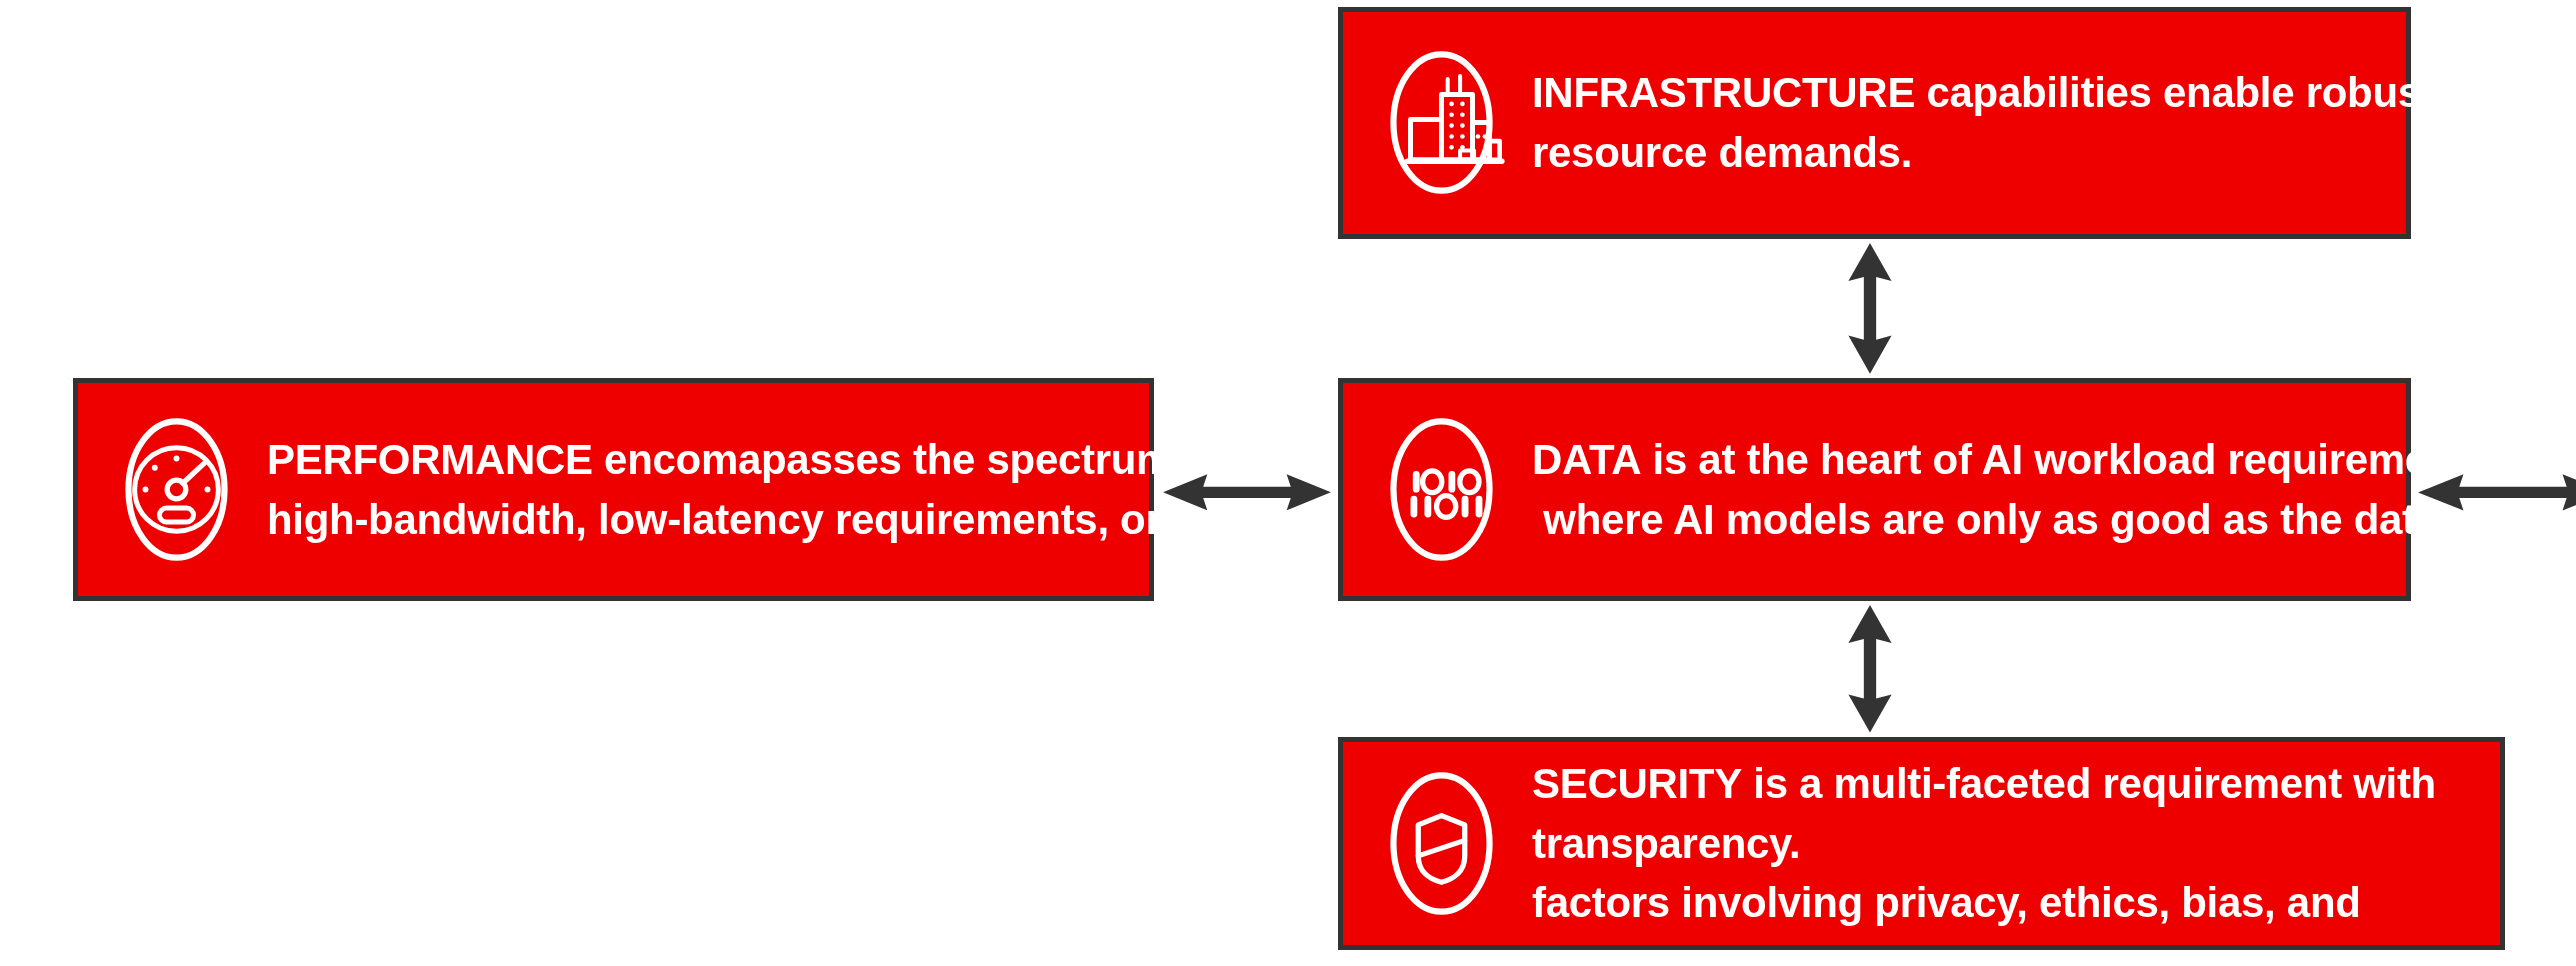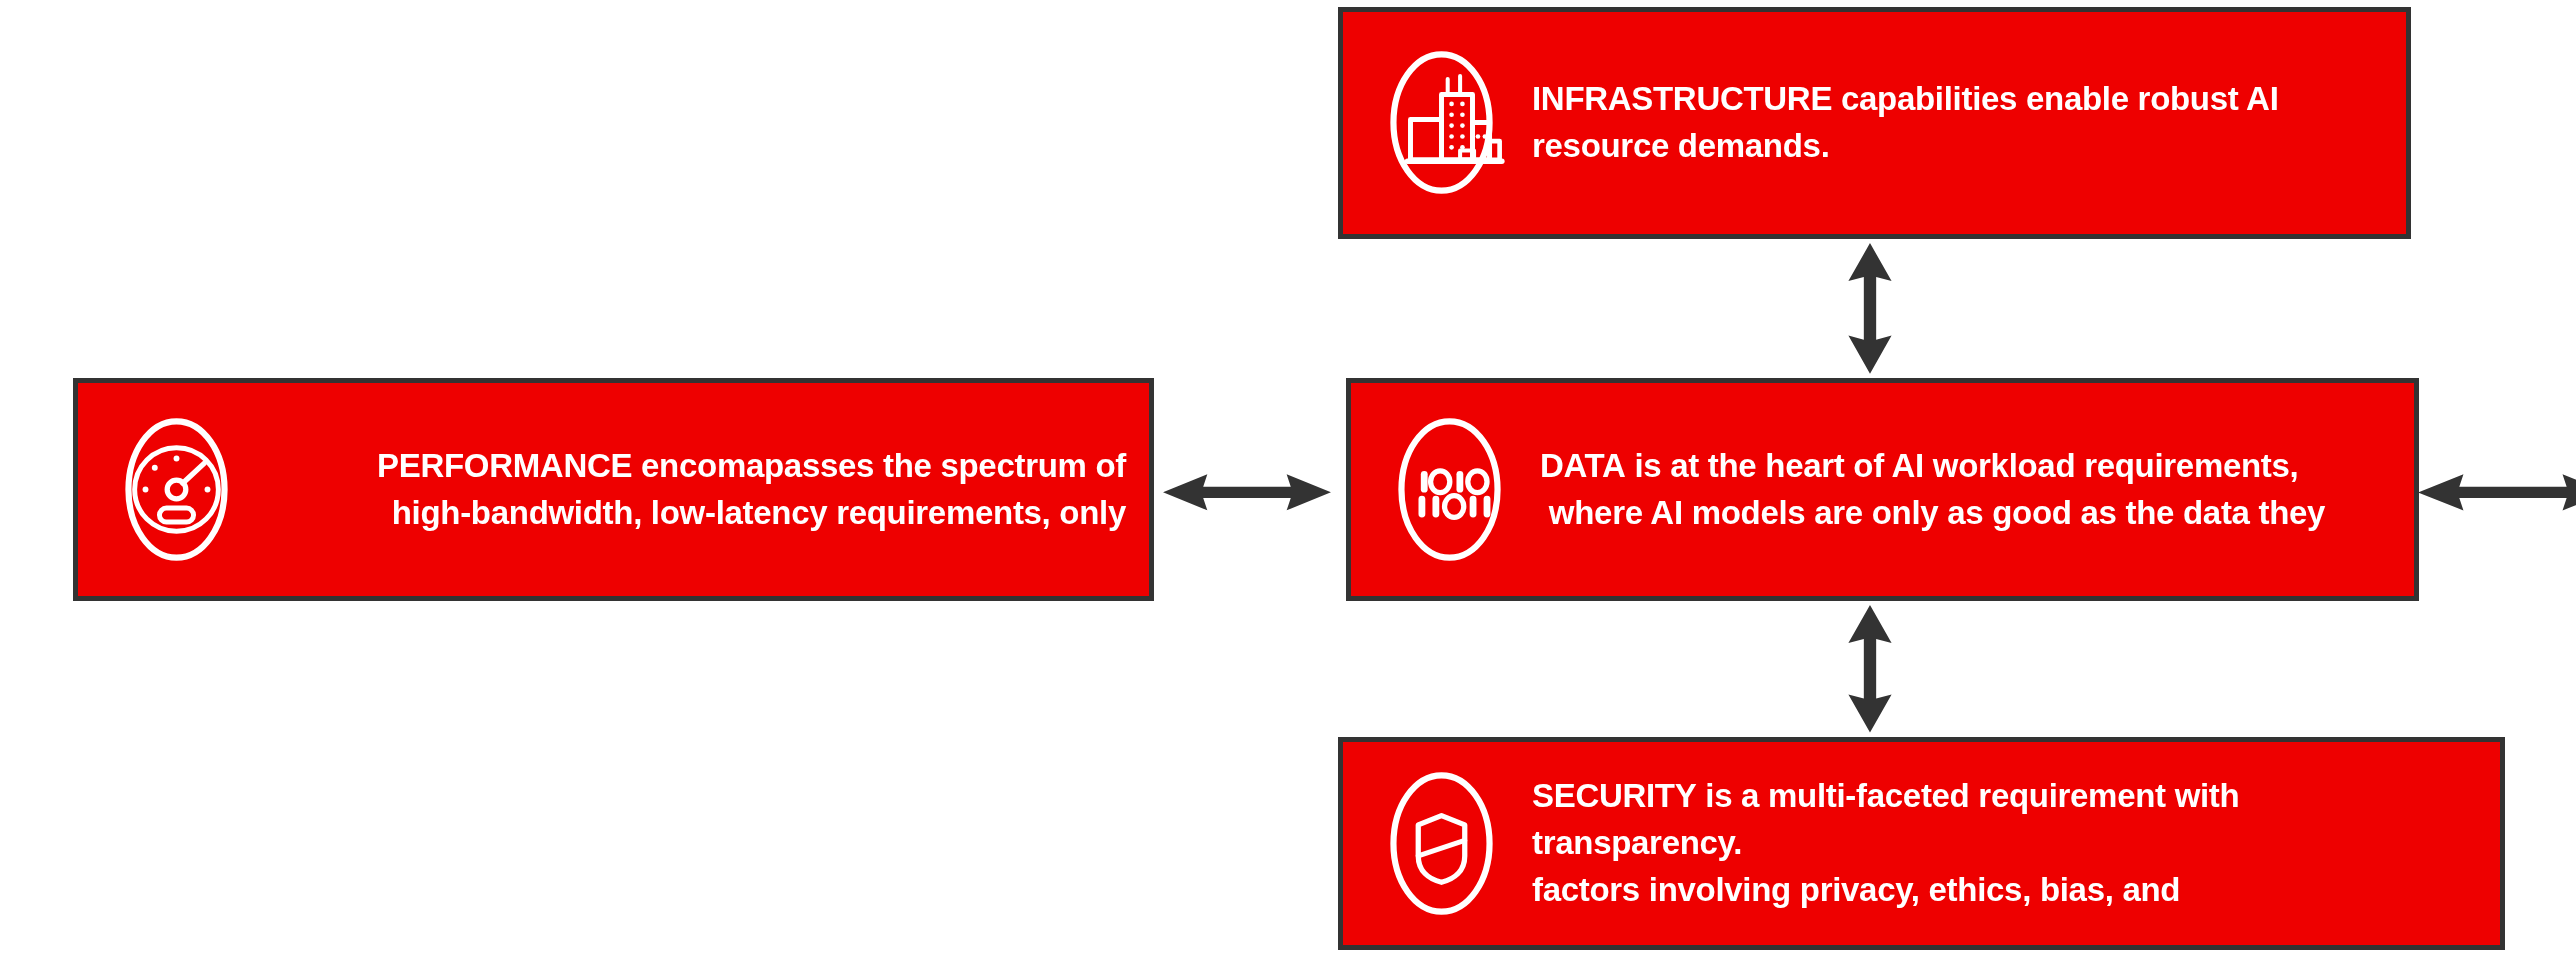--- a/index.html
+++ b/index.html
@@ -44,21 +44,21 @@
   }
   .card-icon svg {
     display: block;
     width: 155px;
     height: 155px;
   }
 
   .card-text {
     flex: 1 1 auto;
     color: #ffffff;
-    font-size: 33px;
+    font-size: 42px;
     line-height: 1.42;
     letter-spacing: -0.3px;
     font-weight: 700;
     padding-right: 23px;
     padding-left: 13.4px;
   }
   .card-text .lead {
     font-weight: 800;
   }
   .card-text .line {
@@ -67,29 +67,29 @@
   }
 
   
   #card-infrastructure {
     left: 1338px;  top: 6.7px;   width: 1073px; height: 232px;
   }
   #card-performance {
     left: 73px;   top: 378px;  width: 1081px; height: 223px;
   }
   #card-data {
-    left: 1338px;  top: 378px;  width: 1073px; height: 223px; margin-left: 8px;
+    left: 1338px;  top: 378px;  width: 1073px; height: 223px;
   }
   #card-security {
     left: 1338px;  top: 737px; width: 1167px; height: 213px;
   }
 
   #card-performance .card-text,
   #card-scalability .card-text {
-    text-align: right;
+    text-align: left;
   }
 
   
   .arrow {
     position: absolute;
   }
   .arrow svg { display: block; }
 
   #arrow-top {
     left: 1834px; top: 242px; width: 72px; height: 133px;

